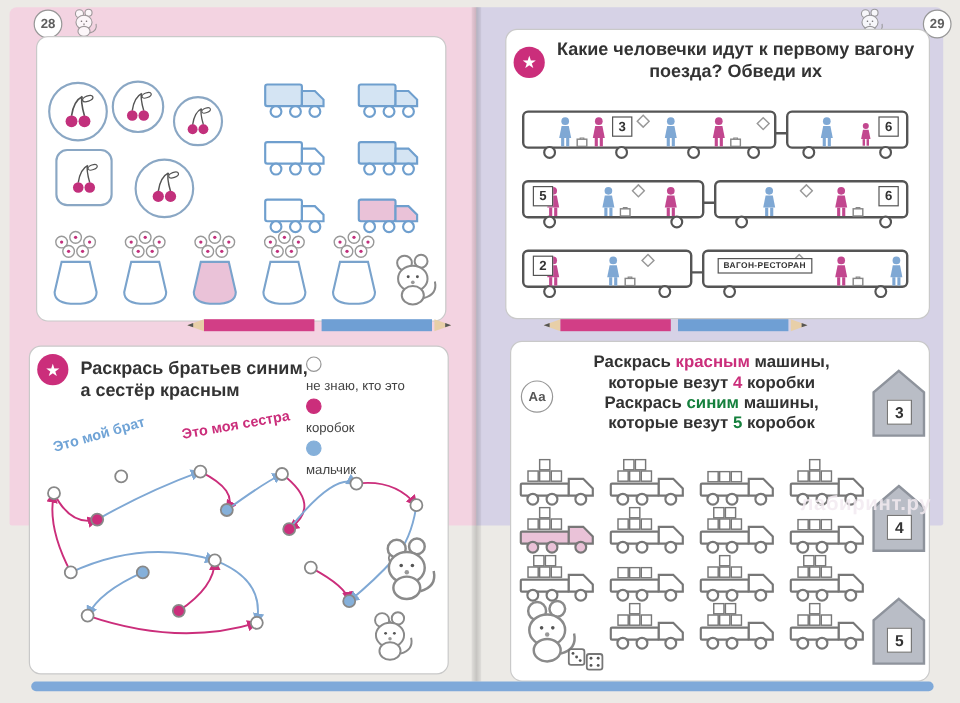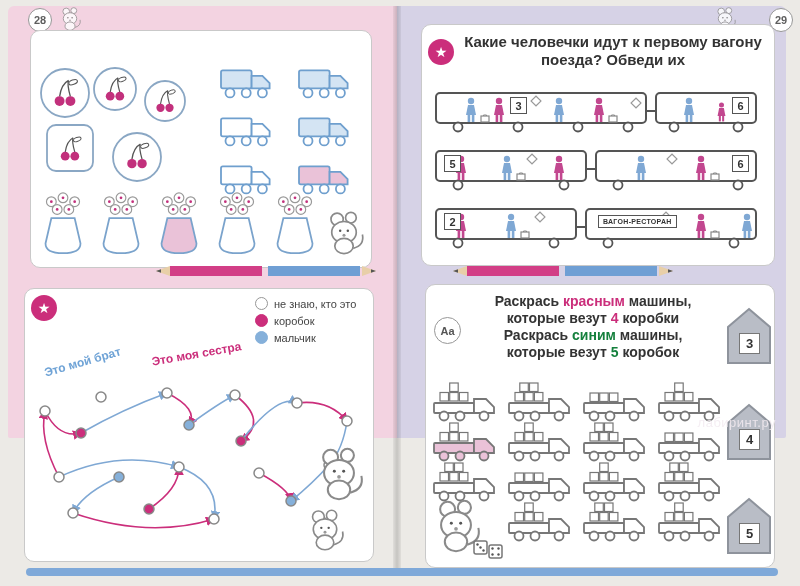--- a/index.html
+++ b/index.html
@@ -13,41 +13,41 @@
   .panel{position:absolute;background:#fff;border:1px solid #c9c9c9;border-radius:10px;}
   .page-circle{position:absolute;width:22px;height:22px;background:#fff;border:1.5px solid #979797;
                border-radius:50%;color:#5e5e5e;font-size:11px;font-weight:700;
                display:flex;align-items:center;justify-content:center;}
   .corner-mouse{position:absolute;opacity:.8;}
   .panel-title{position:absolute;font-weight:700;color:#333;font-size:15px;line-height:1.22;}
   .center{text-align:center;}
   .star-badge{position:absolute;width:26px;height:26px;border-radius:50%;background:#cb2e7b;color:#fff;
               font-size:14px;display:flex;align-items:center;justify-content:center;}
   .legend{position:absolute;font-size:11px;color:#444;}
-  .legend-row{display:flex;align-items:center;gap:6px;margin-bottom:4px;}
+  .legend-row{display:flex;gap:6px;margin-bottom:4px;flex-direction:column;}
   .dot{width:13px;height:13px;border-radius:50%;border:1.5px solid #979797;box-sizing:border-box;}
   .dot-white{background:#fff;}
   .dot-pink{background:#cb2e7b;border-color:#cb2e7b;}
   .dot-blue{background:#85b0da;border-color:#85b0da;}
   .ribbon{position:absolute;font-size:12px;font-weight:700;white-space:nowrap;}
   .ribbon-blue{color:#6fa3d6;transform:rotate(-16deg);}
   .ribbon-pink{color:#cb2e7b;transform:rotate(-10deg);}
   .numbox{position:absolute;width:17px;height:17px;background:#fff;border:1.5px solid #555;box-sizing:border-box;
           color:#333;font-size:11px;font-weight:700;display:flex;align-items:center;justify-content:center;}
   .diningbox{position:absolute;background:#fff;border:1.5px solid #555;color:#333;font-size:7px;font-weight:700;
              padding:2px 4px;letter-spacing:.3px;white-space:nowrap;}
   .abc-circle{position:absolute;width:25px;height:25px;border:1.5px solid #979797;border-radius:50%;background:#fff;
               color:#555;font-size:11px;font-weight:700;display:flex;align-items:center;justify-content:center;}
   .c-pink{color:#cb2e7b;}
   .c-blue{color:#15803d;}
   .badge-house{position:absolute;width:46px;height:58px;}
   .badge-num{position:absolute;left:13px;top:26px;width:21px;height:21px;background:#fff;border:1.5px solid #777;
              box-sizing:border-box;color:#333;font-size:13px;font-weight:700;
              display:flex;align-items:center;justify-content:center;}
-  .watermark{position:absolute;right:10px;bottom:8px;font-size:13px;font-weight:400;color:#f3ebf1;opacity:.85;
+  .watermark{position:absolute;right:10px;bottom:8px;font-size:17px;font-weight:700;color:#f3ebf1;opacity:.85;
              letter-spacing:.5px;}
   .pencil-divider{position:absolute;}
   .truck{color:#fff;}
   .t-white{color:#fff;}
   .t-blue{color:#d4e4f3;}
   .t-pink{color:#eac2d8;}
   .p-pink{color:#c2478f;}
   .p-blue{color:#7fa8d4;}
   svg{display:block;}
 </style>
@@ -201,20 +201,24 @@
       <polygon points="0,7 14,2 14,12" fill="#e8cfa8"></polygon>
       <polygon points="0,7 5,5.2 5,8.8" fill="#555"></polygon>
       <rect x="14" y="2" width="92" height="10" fill="#d23e86"></rect>
       <rect x="112" y="2" width="92" height="10" fill="#6f9fd4"></rect>
       <polygon points="220,7 206,2 206,12" fill="#e8cfa8"></polygon>
       <polygon points="220,7 215,5.2 215,8.8" fill="#555"></polygon>
     </svg>
 
     <div class="panel" style="left:16px;top:282px;width:348px;height:272px;">
       <div class="star-badge" style="left:6px;top:6px;">★</div>
+      <div class="panel-title" style="left:42px;top:10px;width:195px;">
+        <span>Раскрась братьев синим,</span><br>
+        <span>а сестёр красным</span>
+      </div>
 
       <div class="legend" style="left:230px;top:8px;">
         <div class="legend-row">
           <span class="dot dot-white"></span>
           <span>не знаю, кто это</span>
         </div>
         <div class="legend-row">
           <span class="dot dot-pink"></span>
           <span>коробок</span>
         </div>

